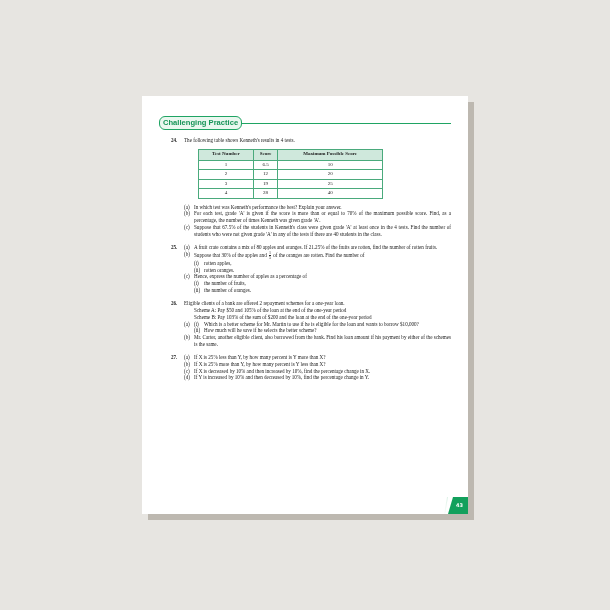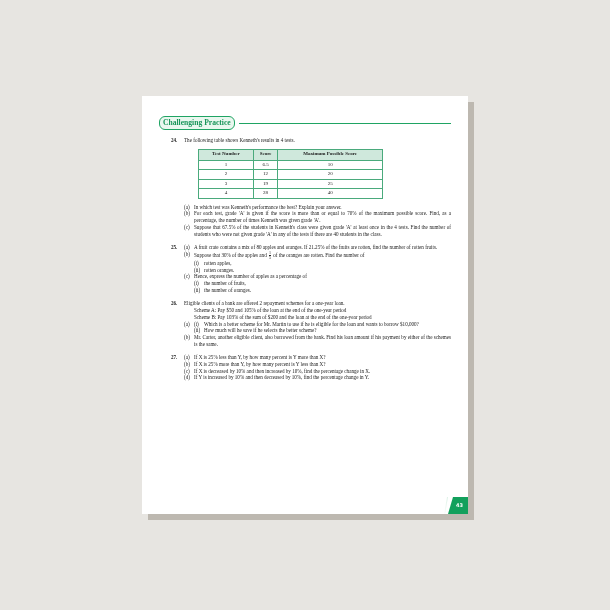--- a/index.html
+++ b/index.html
@@ -30,21 +30,21 @@
     .section-pill {
       position: absolute;
       left: 0; top: 0;
       padding: 0 3px;
       height: 12px;
       line-height: 12px;
       border: 1px solid #1fa463;
       border-radius: 6px;
       background: #eaf7ef;
       color: #179458;
-      font-family: Liberation Serif, serif;
+      font-family: Liberation Sans, sans-serif;
       font-weight: bold;
       font-size: 7.6px;
       white-space: nowrap;
     }
     .section-rule {
       position: absolute;
       left: 80px; right: 0; top: 7px;
       height: 1px;
       background: #1fa463;
     }

